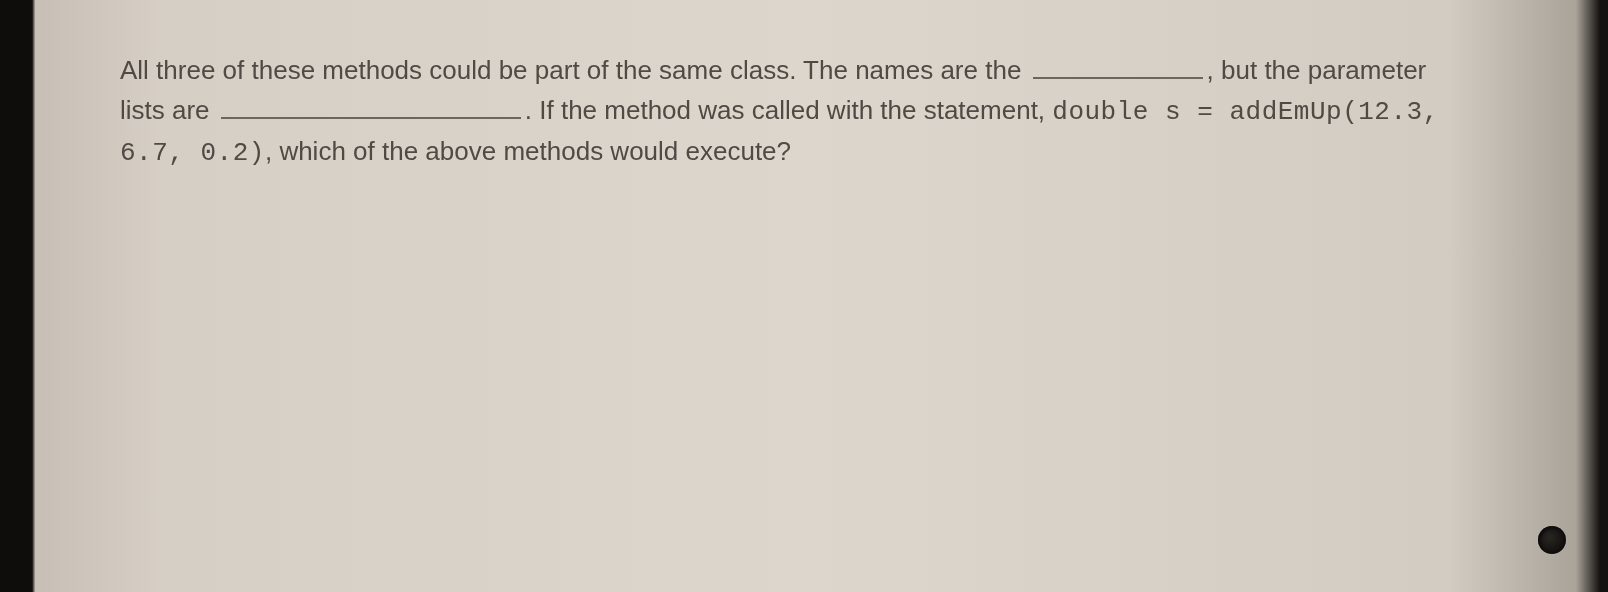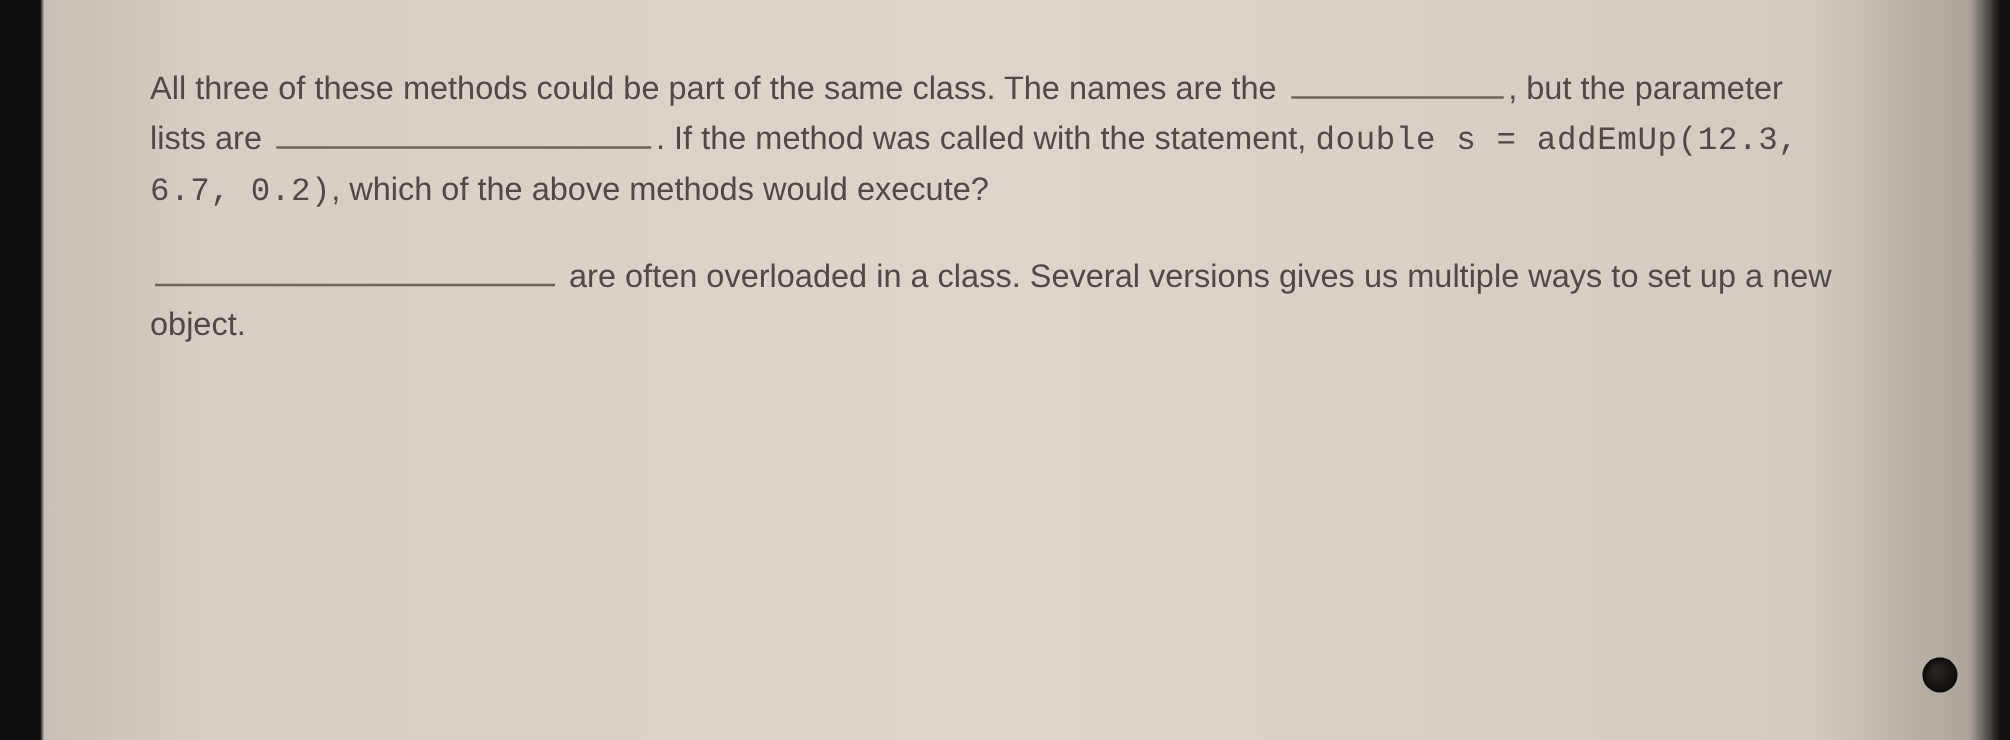--- a/index.html
+++ b/index.html
@@ -58,19 +58,16 @@
 </head>
 <body>
 
 <div class="page">
 
   <div class="para">
     <span>All three of these methods could be part of the same class.  The names are the </span><span class="blank w-med"></span><span>, but the parameter lists are </span><span class="blank w-long"></span><span>.  If the method was called with the  statement, </span><span class="code">double s = addEmUp(12.3, 6.7, 0.2)</span><span>, which of the above methods would execute?</span>
   </div>
 
 
-  <div class="para">
-    <span class="blank w-lead"></span><span> are often overloaded in a class.  Several versions gives us multiple ways to set up a new object.</span>
-  </div>
 
 </div>
 
 <div class="hole"></div>
 
 </body></html>

